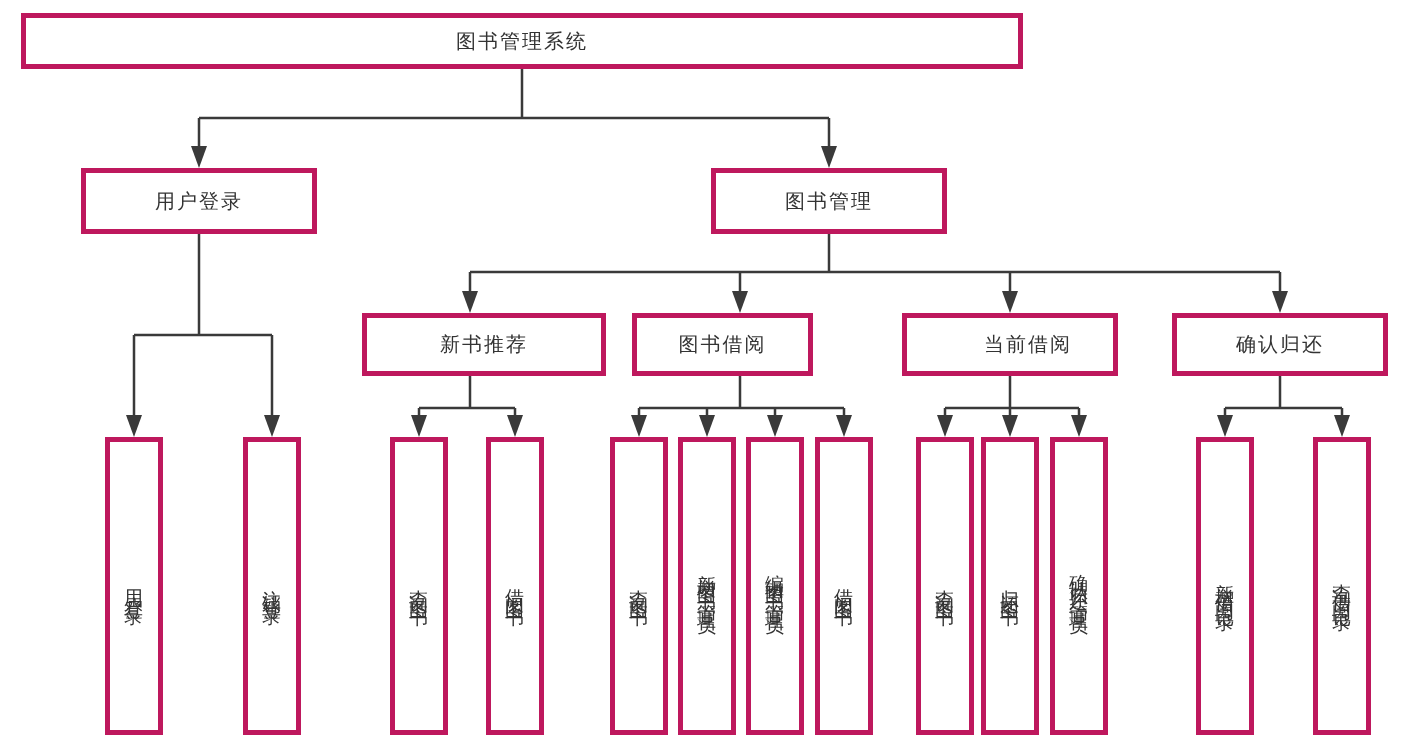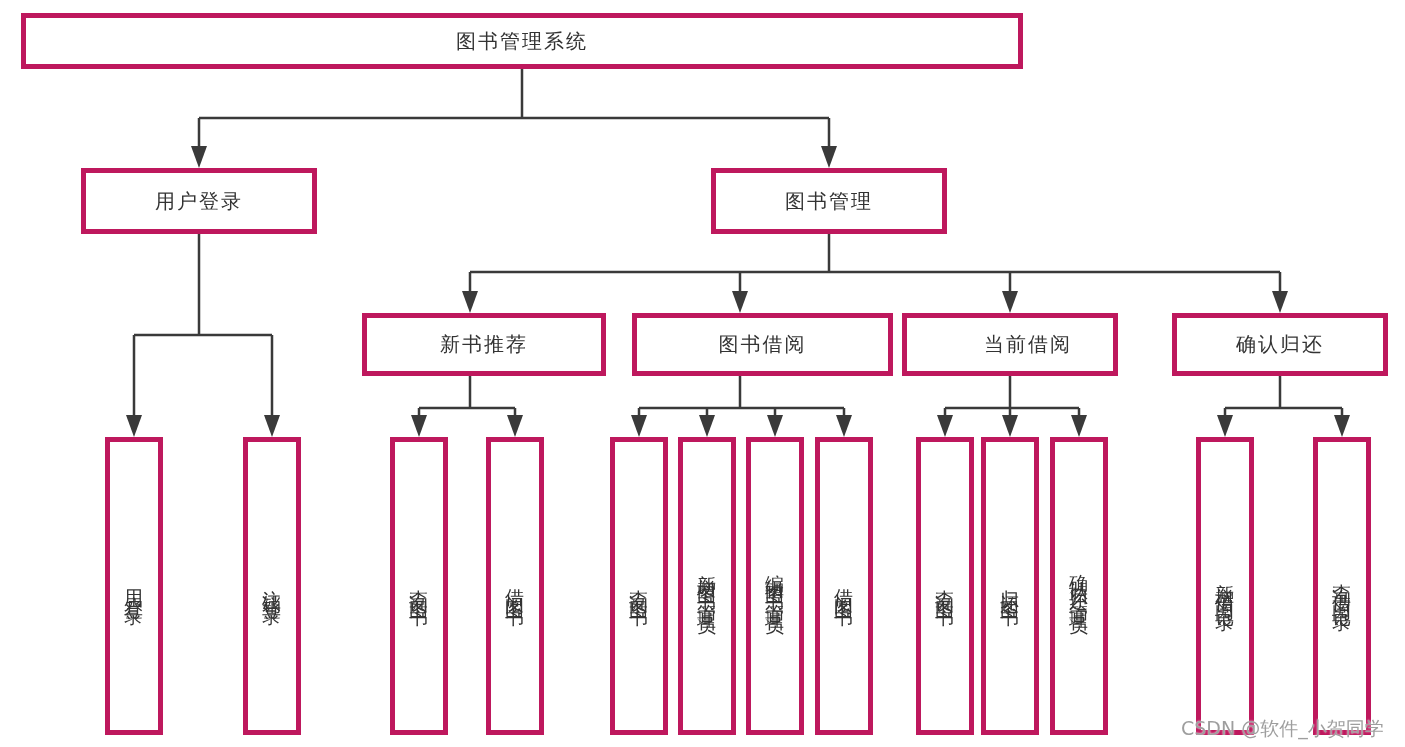--- a/index.html
+++ b/index.html
@@ -108,21 +108,21 @@
   <div class="node node-h" style="left:81px; top:168px; width:236px; height:66px;">
     <span>用户登录</span>
   </div>
   <div class="node node-h" style="left:711px; top:168px; width:236px; height:66px;">
     <span>图书管理</span>
   </div>
 
   <div class="node node-h" style="left:362px; top:313px; width:244px; height:63px;">
     <span>新书推荐</span>
   </div>
-  <div class="node node-h" style="left:632px; top:313px; width:261px; height:63px;">
+  <div class="node node-h" style="left:632px; top:313px; width:181px; height:63px;">
     <span>图书借阅</span>
   </div>
   <div class="node node-h" style="left:902px; top:313px; width:216px; height:63px;padding-left:36px;">
     <span>当前借阅</span>
   </div>
   <div class="node node-h" style="left:1172px; top:313px; width:216px; height:63px;">
     <span>确认归还</span>
   </div>
 
   <div class="node leaf" style="left:105px; top:437px; width:58px; height:298px;">
@@ -162,15 +162,14 @@
     <span>确认归还（管理员）</span>
   </div>
 
   <div class="node leaf" style="left:1196px; top:437px; width:58px; height:298px;">
     <span>新增借阅记录</span>
   </div>
   <div class="node leaf" style="left:1313px; top:437px; width:58px; height:298px;">
     <span>查询借阅记录</span>
   </div>
 
-  <div class="watermark">CSDN @软件_小贺同学</div>
 
 </div>
 
 </body></html>

